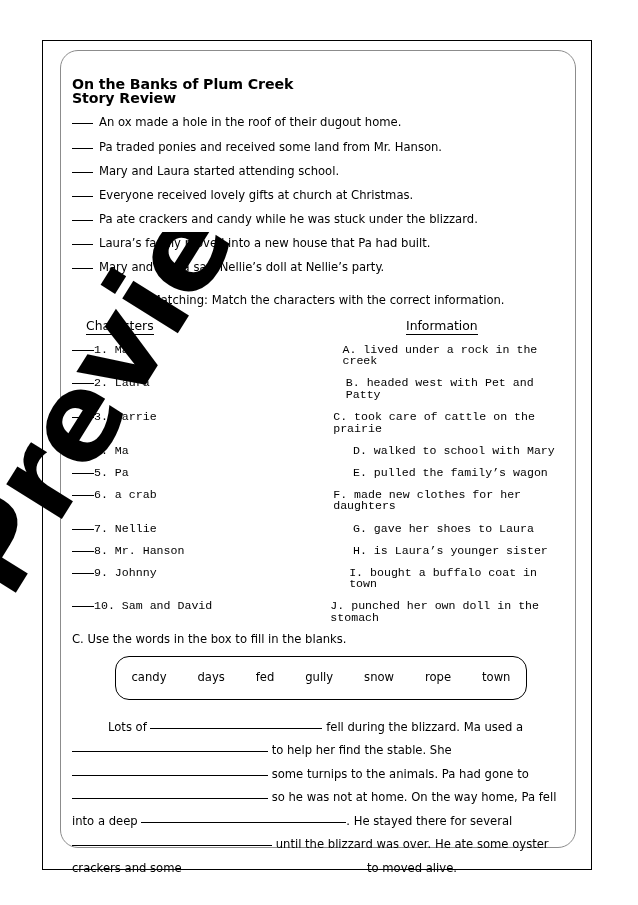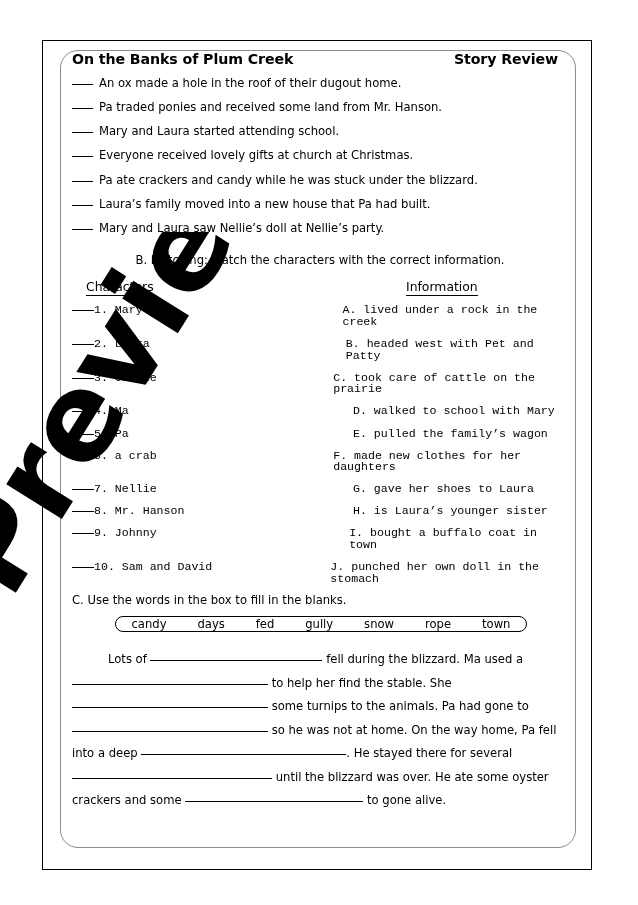--- a/index.html
+++ b/index.html
@@ -49,22 +49,23 @@
     line-height: 1.0;
   }
 
   
   .header {
     display: flex;
     justify-content: space-between;
     align-items: baseline;
     font-weight: bold;
     font-size: 14.2px;
-    padding-top: 0;
+    padding-top: 25px;
     padding-right: 10px;
+    flex-direction: column;
   }
   .header .title { letter-spacing: -0.1px; }
   .header .subtitle { letter-spacing: -0.1px; }
 
   
   .section-intro {
     margin-top: 20px;
     font-size: 11.6px;
   }
   .event-list { margin-top: 12px; }
@@ -121,21 +122,21 @@
     top: -2px;
     flex: none;
   }
   .match-row .right { padding-left: 56px; }
 
   
   .fill-intro { margin-top: 3px; font-size: 11.6px; }
   .word-box {
     margin: 10px 0 0 43px;
     width: 412px;
-    height: 16px;
+    height: 44px;
     border: 1.3px solid #000;
     border-radius: 14px;
     display: flex;
     align-items: center;
     justify-content: space-around;
     font-size: 11.6px;
     box-sizing: border-box;
   }
   .word-box span { padding: 0 2px; }
 
@@ -328,20 +329,20 @@
     <span>to</span>
     <span class="fill-line w196"></span>
     <span>so he was not at home. On the way home,</span>
     <span>Pa fell into a deep</span>
     <span class="fill-line w205"></span><span>. He stayed there for</span>
     <span>several</span>
     <span class="fill-line w200"></span>
     <span>until the blizzard was over. He ate</span>
     <span>some oyster crackers and some</span>
     <span class="fill-line w178"></span>
-    <span>to gone alive.</span>
+    <span>to moved alive.</span>
   </div>
 
 </div>
 
 <svg id="watermark" viewBox="0 0 420 400">
   <text x="10" y="370" transform="rotate(-58 10 370)">Preview</text>
 </svg>
 
 </body></html>

